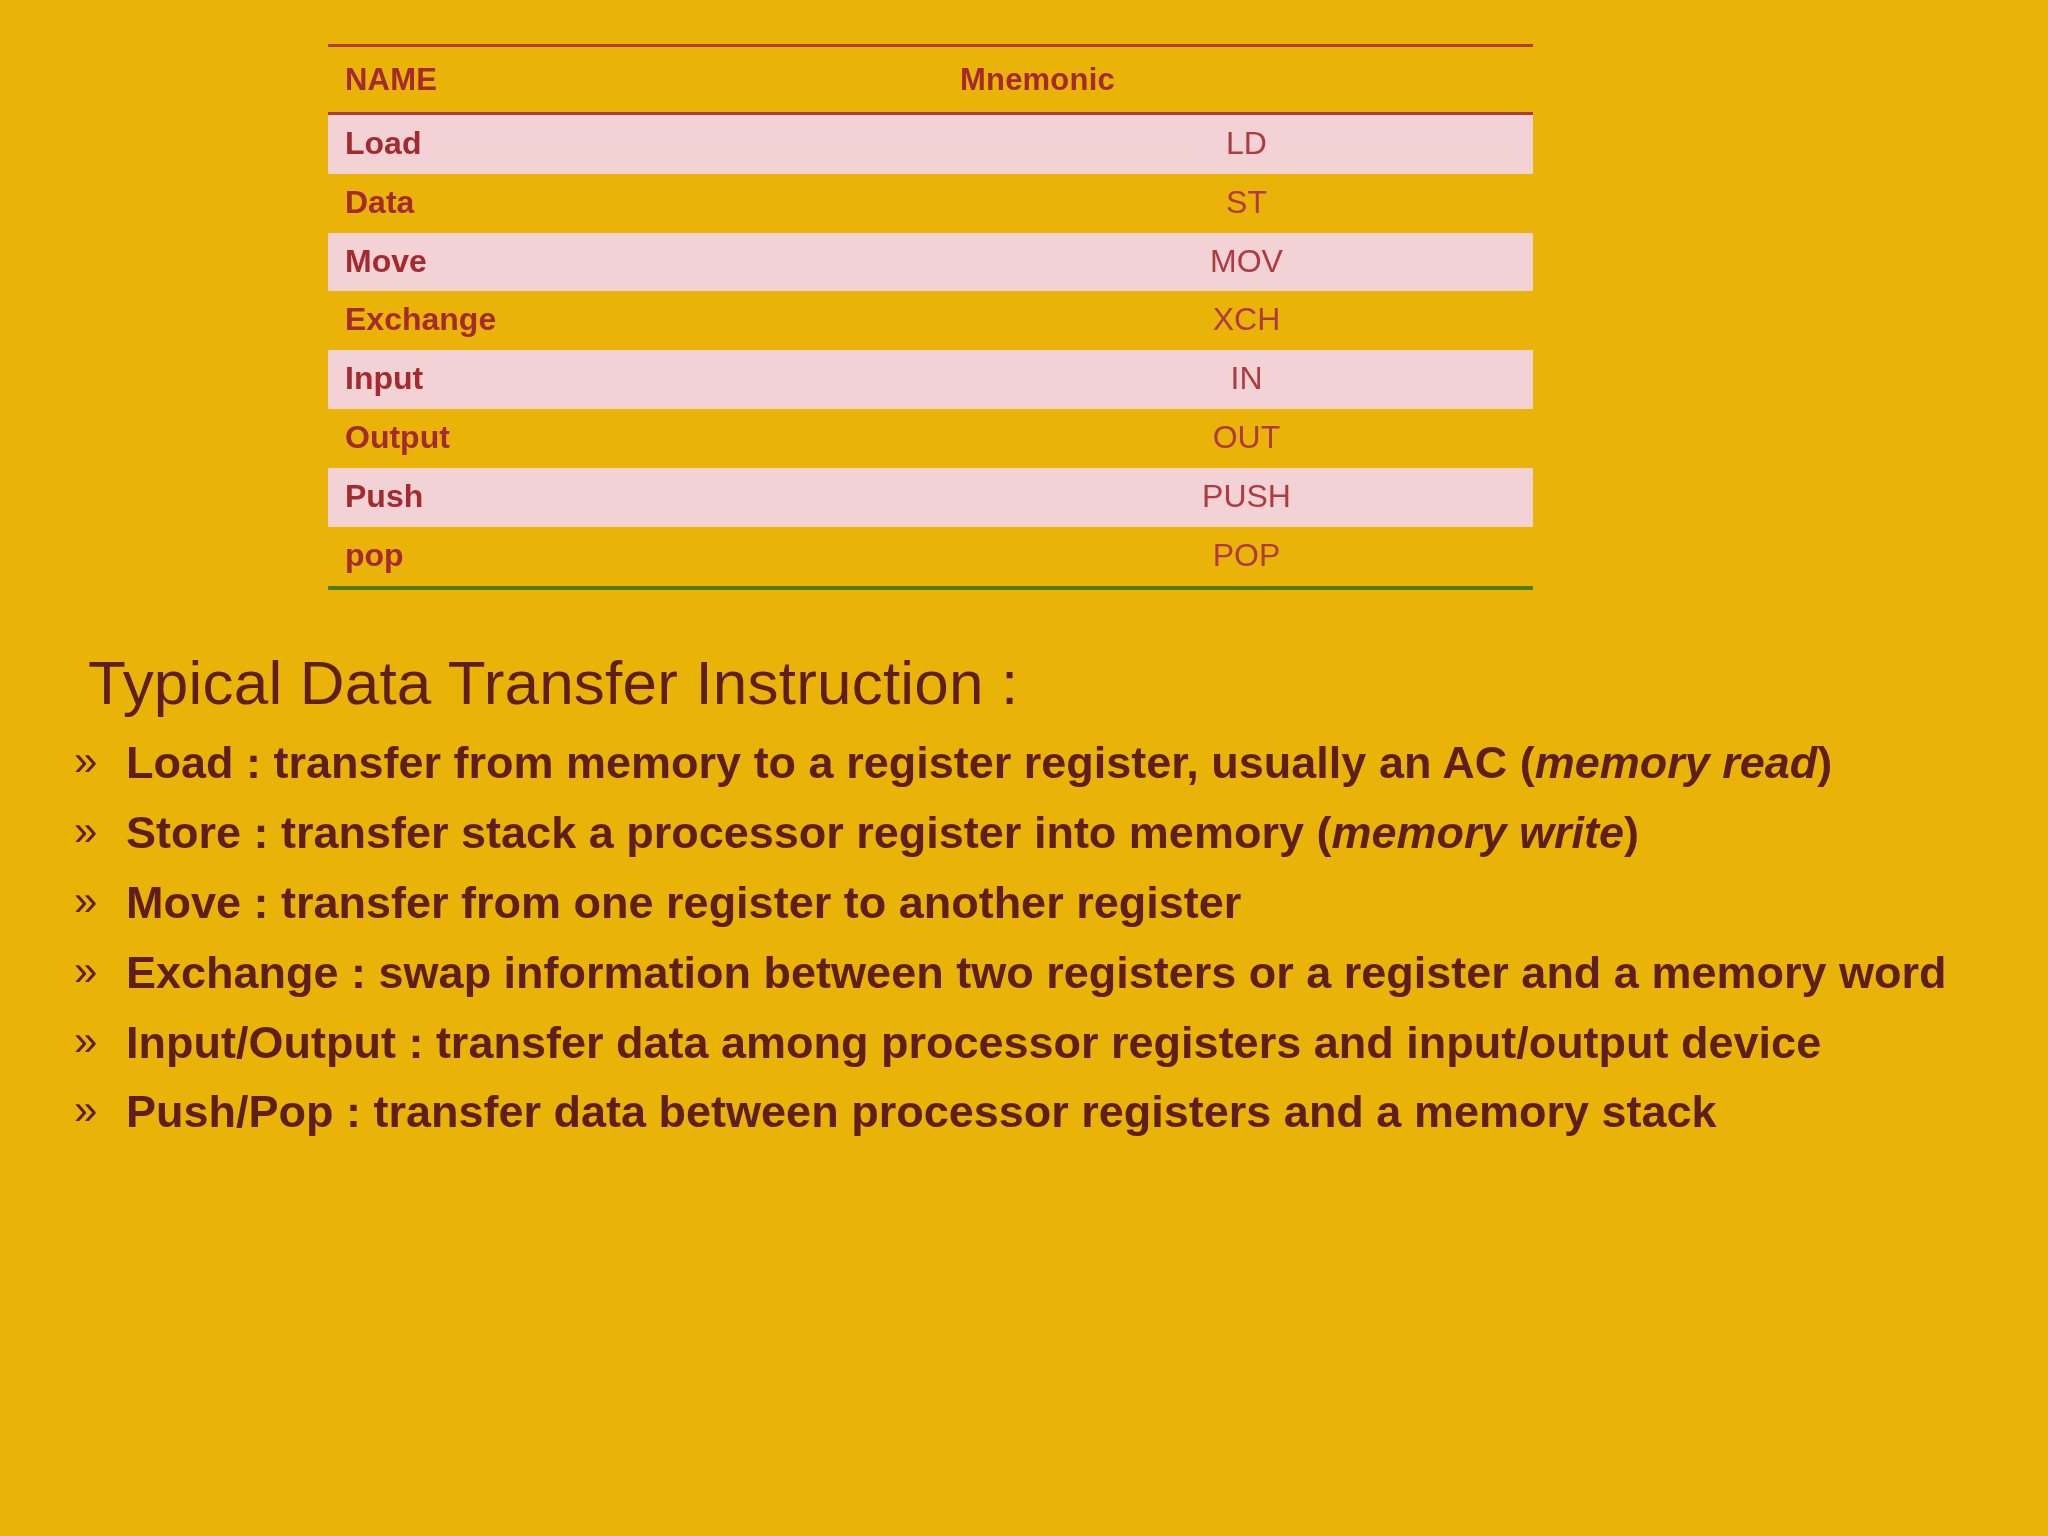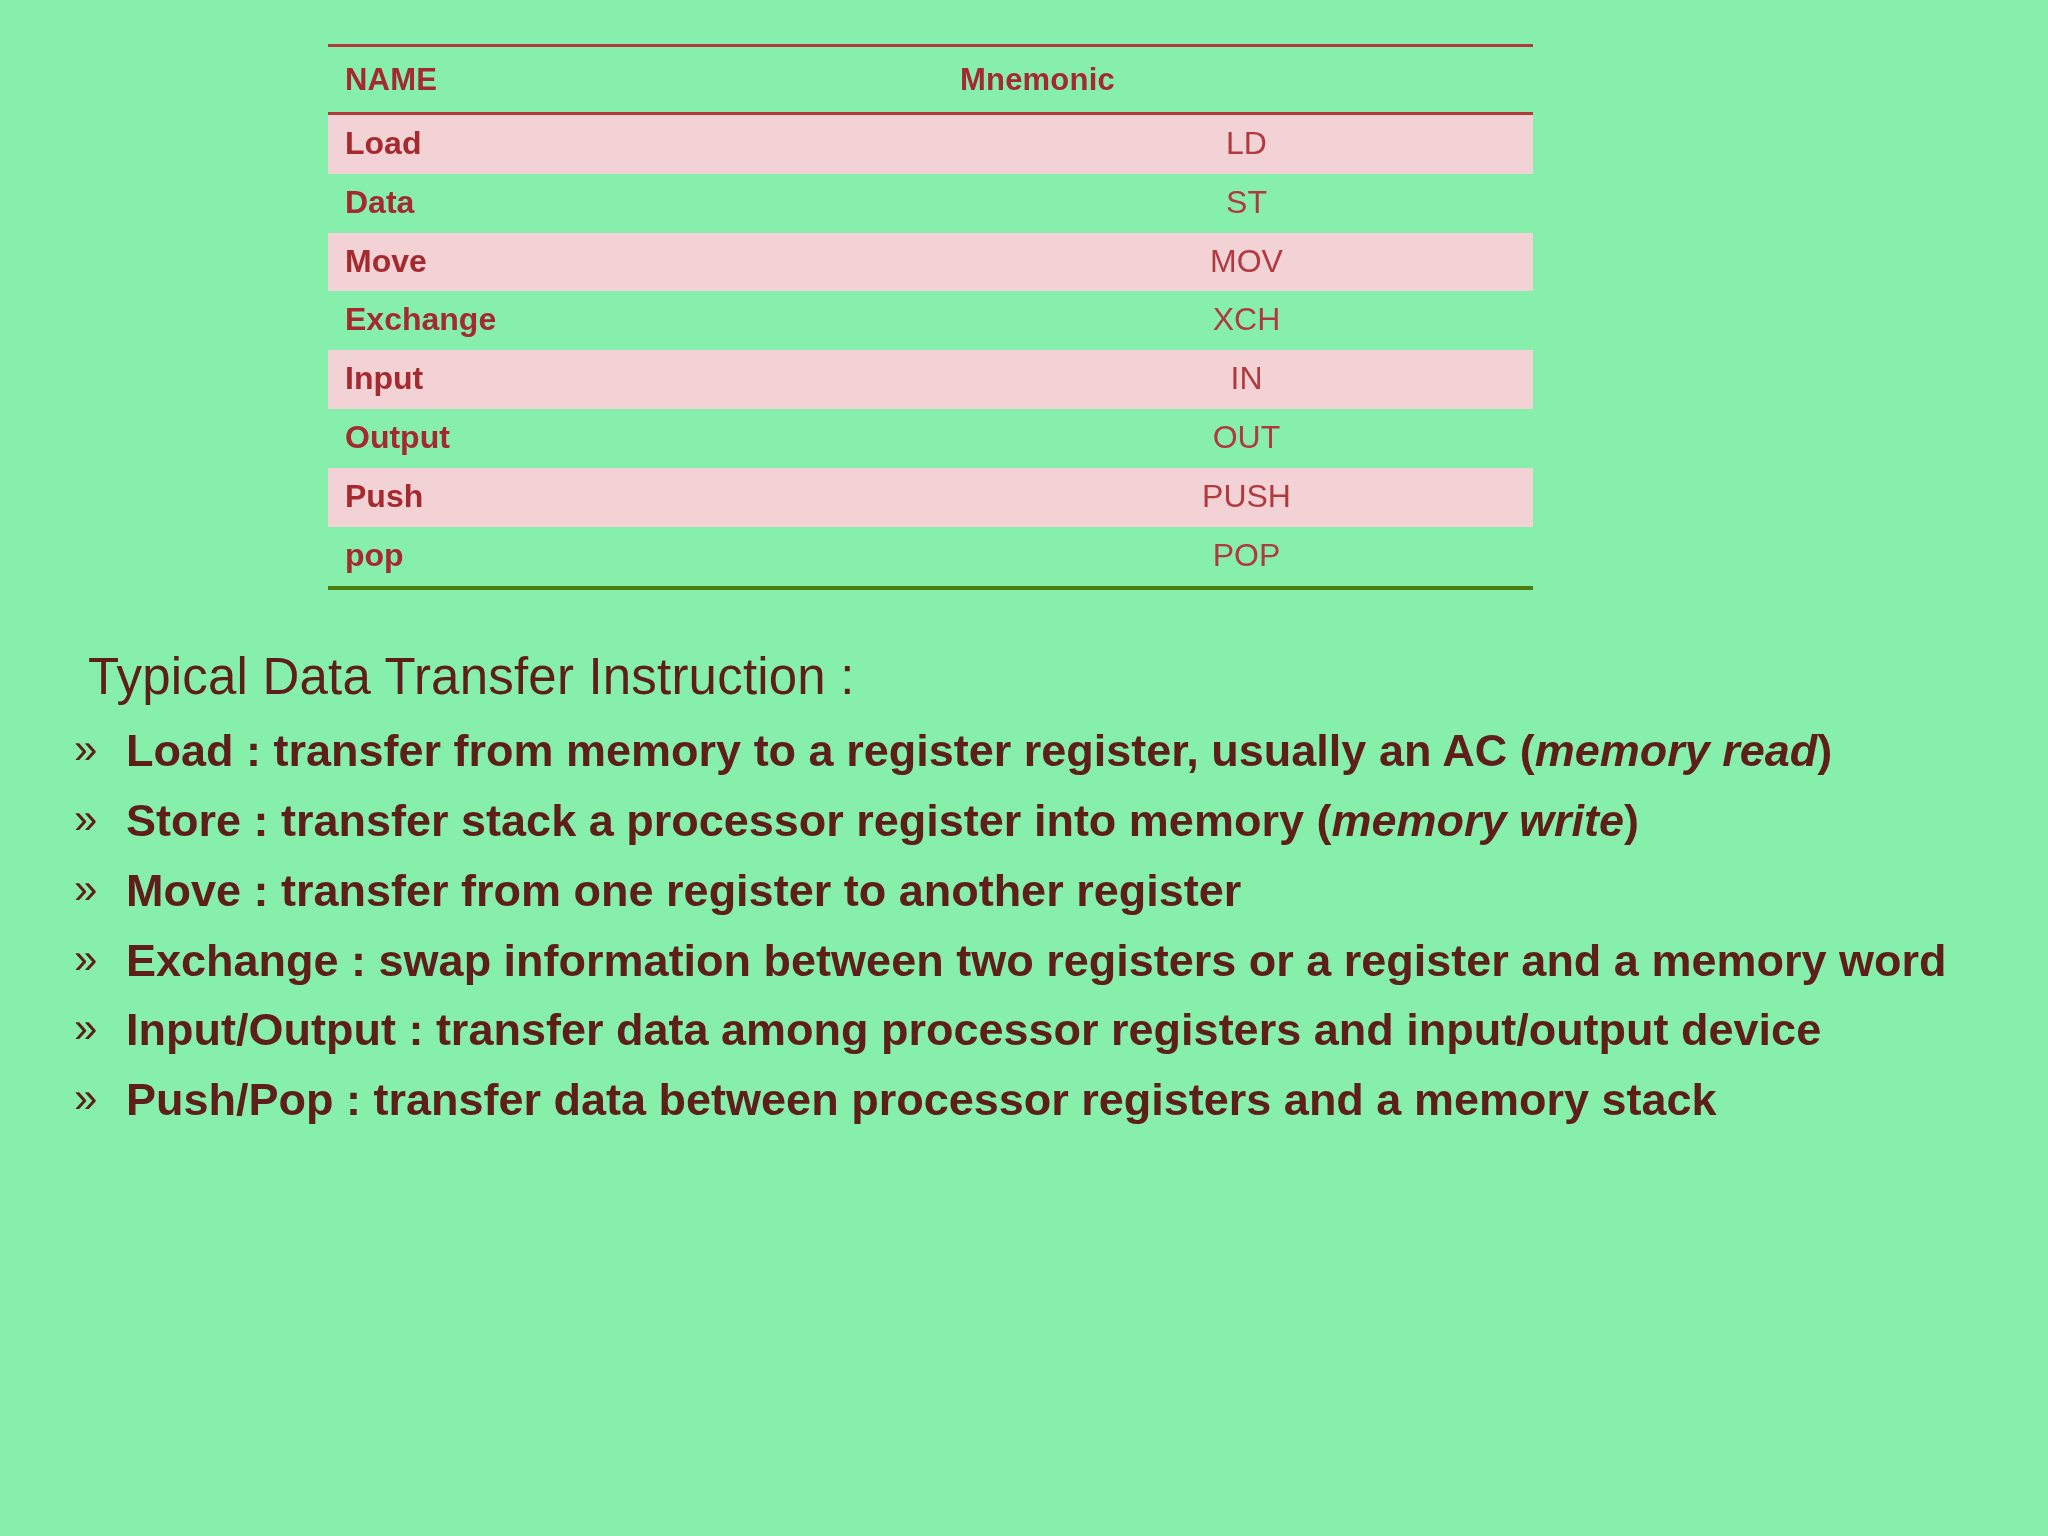--- a/index.html
+++ b/index.html
@@ -11,21 +11,21 @@
     height: 1536px;
     background: #e3ead0;
     font-family: "Liberation Sans", sans-serif;
     overflow: hidden;
   }
 
   .slide {
     position: relative;
     width: 2048px;
     height: 1536px;
-    background: #86efac;
+    background: #eab308;
     box-sizing: border-box;
   }
 
   
   .table-wrap {
     position: absolute;
     left: 328px;
     top: 44px;
     width: 1205px;
   }
@@ -72,21 +72,21 @@
   }
 
   
   .body-block {
     position: absolute;
     left: 88px;
     top: 648px;
     width: 1900px;
   }
   .lead {
-    font-size: 51px;
+    font-size: 62px;
     font-weight: normal;
     color: #5e1f1a;
     letter-spacing: 0.2px;
     margin: 0 0 18px 0;
     line-height: 1.12;
   }
   ul.bullets {
     list-style: none;
     margin: 0;
     padding: 0;

